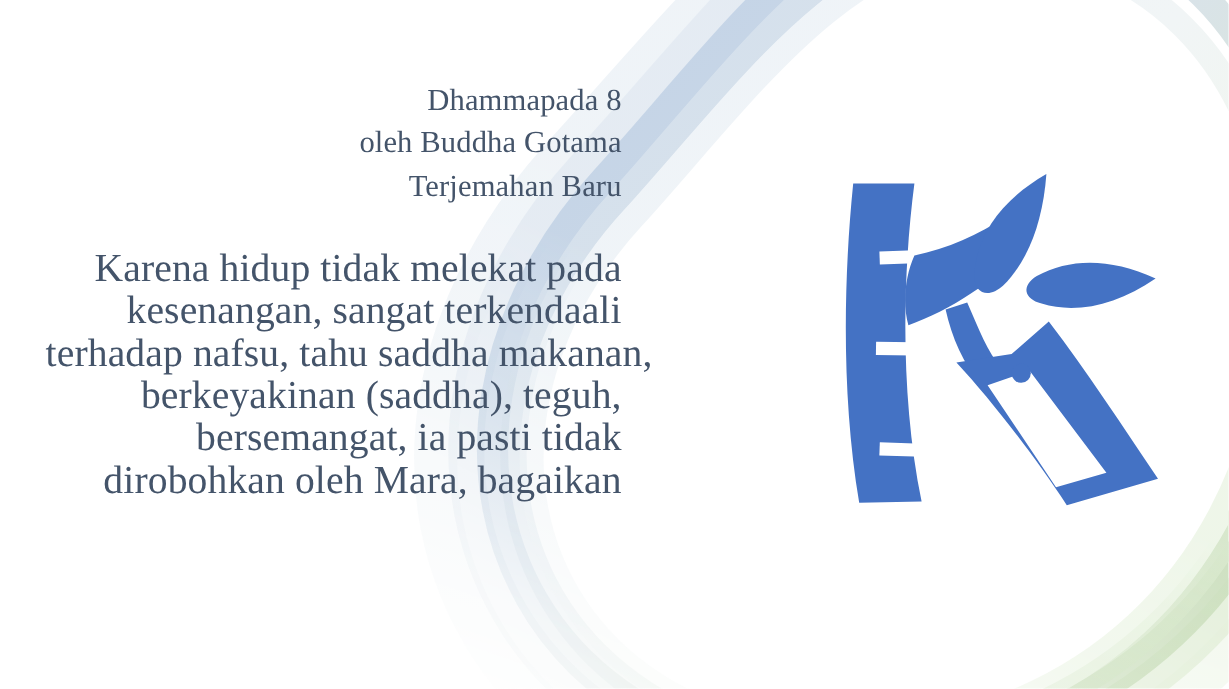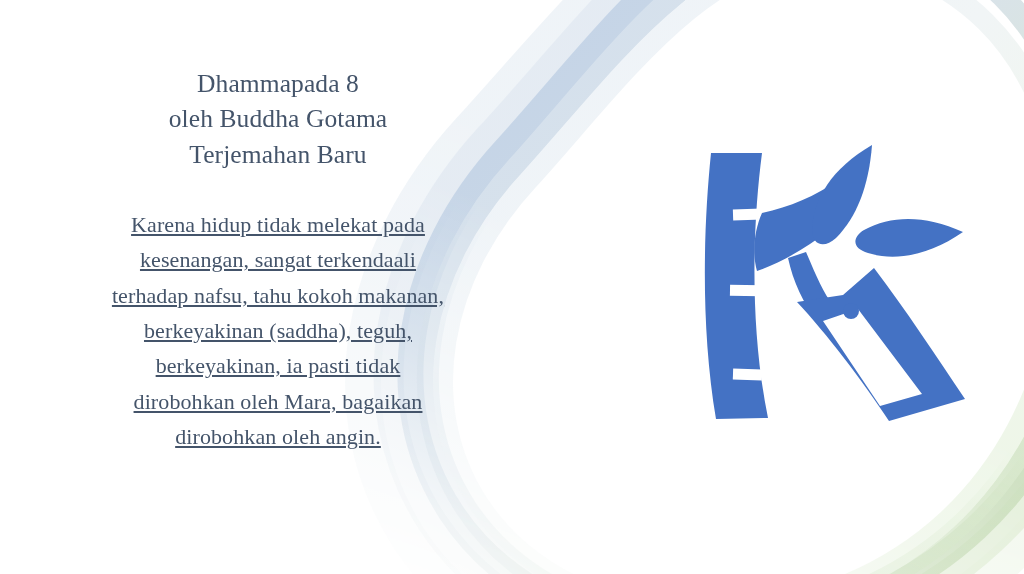--- a/index.html
+++ b/index.html
@@ -24,32 +24,32 @@
     height: 574px;
     pointer-events: none;
   }
 
   
   #text-column {
     position: absolute;
     left: 38px;
     top: 66px;
     width: 480px;
-    text-align: center;
+    text-align: right;
     color: #44546A;
   }
   .text-line {
     font-size: 25.5px;
     line-height: 35.3px;
     letter-spacing: .1px;
     white-space: pre;
   }
   #title-block .text-line { font-size: 25.5px; }
   #spacer-line { height: 35.3px; }
-  #verse-block .text-line { font-size: 22px; text-decoration: underline; }
+  #verse-block .text-line { font-size: 33px; }
 </style>
 </head>
 <body>
 
 <div id="slide">
 
   <svg id="decor" viewBox="0 0 1024 574" preserveAspectRatio="none" aria-hidden="true">
     <defs>
       <linearGradient id="gBand1" x1="0.12" y1="0.05" x2="0.92" y2="0.95">
         <stop offset="0" stop-color="#C2D2E8"></stop>
@@ -200,22 +200,21 @@
       <div class="text-line">Dhammapada 8</div>
       <div class="text-line">oleh Buddha Gotama</div>
       <div class="text-line">Terjemahan Baru</div>
     </div>
 
     <div id="spacer-line"></div>
 
     <div id="verse-block">
       <div class="text-line">Karena hidup tidak melekat pada</div>
       <div class="text-line">kesenangan, sangat terkendaali</div>
-      <div class="text-line">terhadap nafsu, tahu kokoh makanan,</div>
+      <div class="text-line">terhadap nafsu, tahu saddha makanan,</div>
       <div class="text-line">berkeyakinan (saddha), teguh,</div>
-      <div class="text-line">berkeyakinan, ia pasti tidak</div>
+      <div class="text-line">bersemangat, ia pasti tidak</div>
       <div class="text-line">dirobohkan oleh Mara, bagaikan</div>
-      <div class="text-line">dirobohkan oleh angin.</div>
     </div>
 
   </div>
 
 </div>
 
 </body></html>

